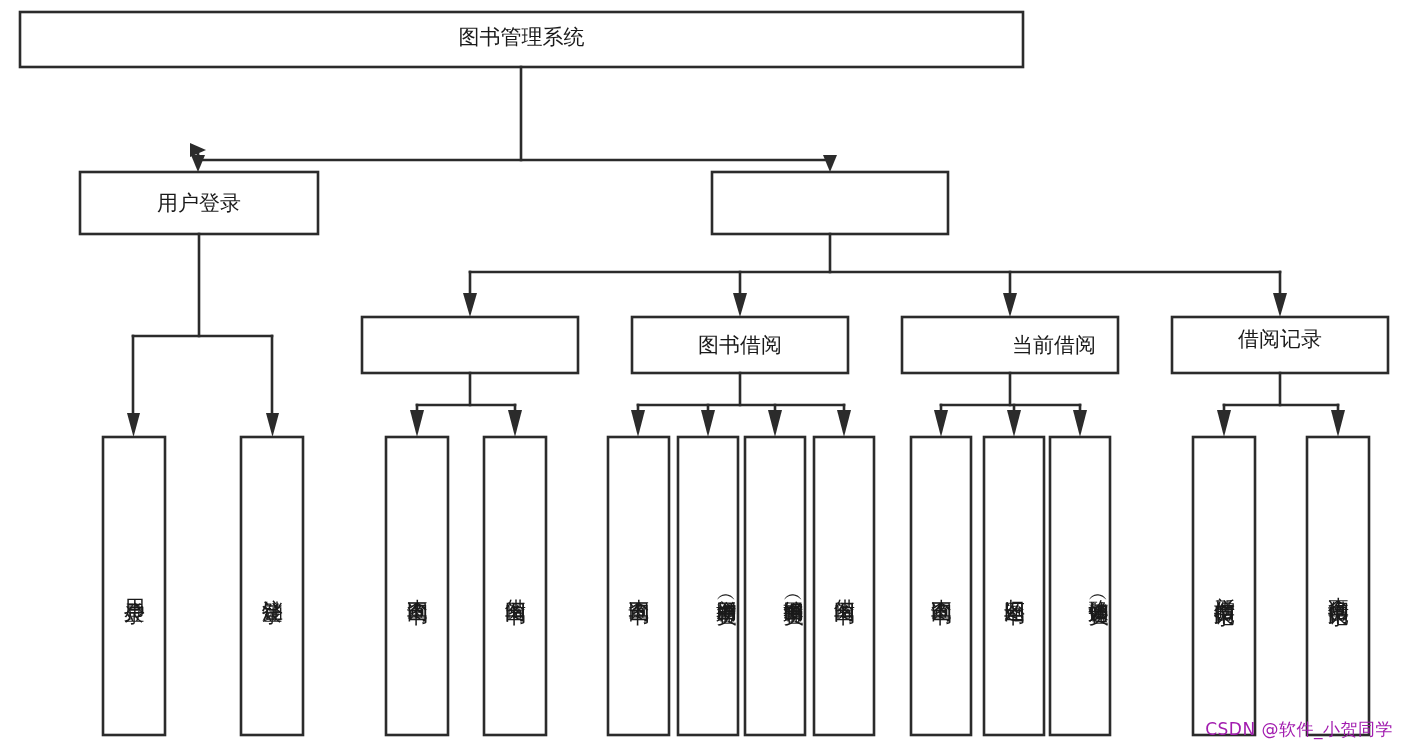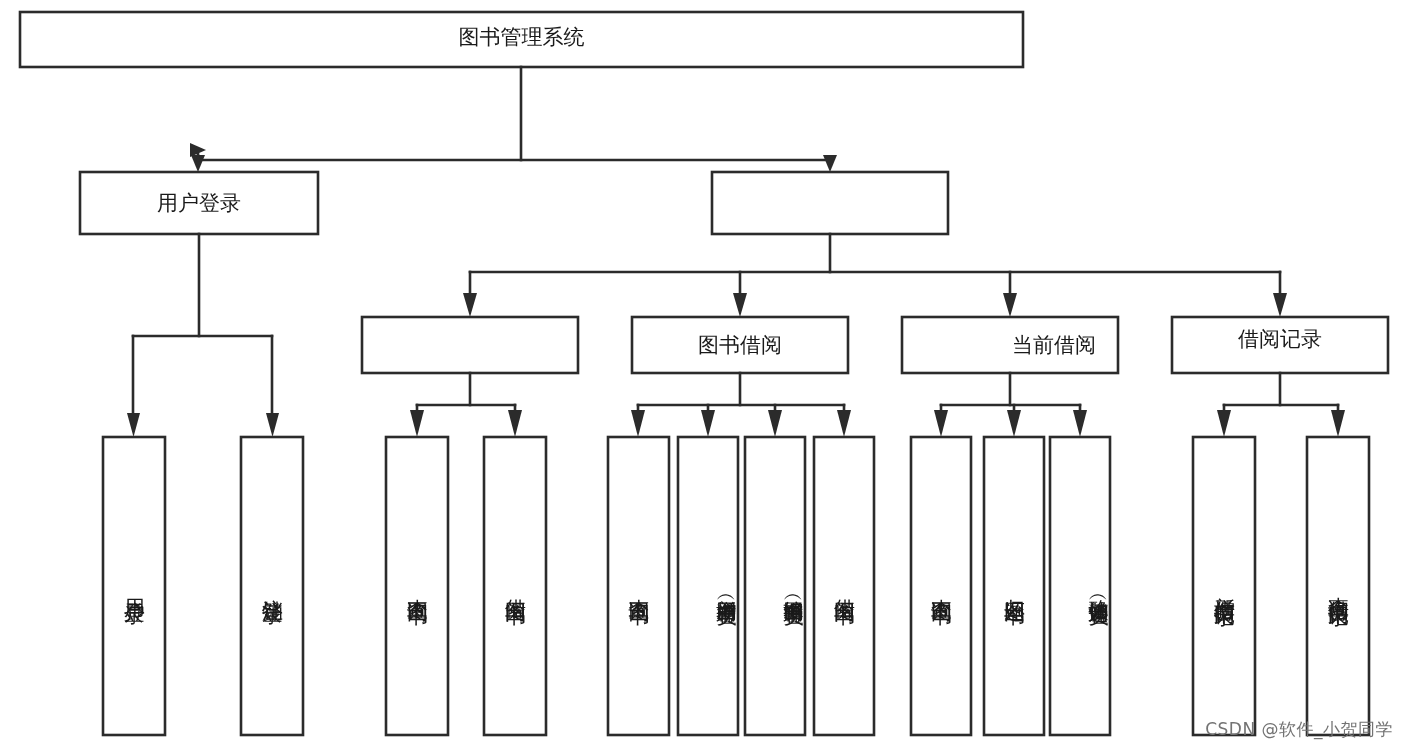--- a/index.html
+++ b/index.html
@@ -65,21 +65,21 @@
     white-space: normal;
     align-items: flex-start;
     padding-top: 4px;
     box-sizing: border-box;
   }
   .watermark {
     position: absolute;
     right: 12px;
     bottom: 6px;
     font-size: 17px;
-    color: #737373;
+    color: #a21caf;
     letter-spacing: 0.5px;
     font-family: "DejaVu Sans", "Liberation Sans", sans-serif;
   }
 </style>
 </head>
 <body>
 
 <div id="canvas">
 
   <svg id="diagram" viewBox="0 0 1405 747">

